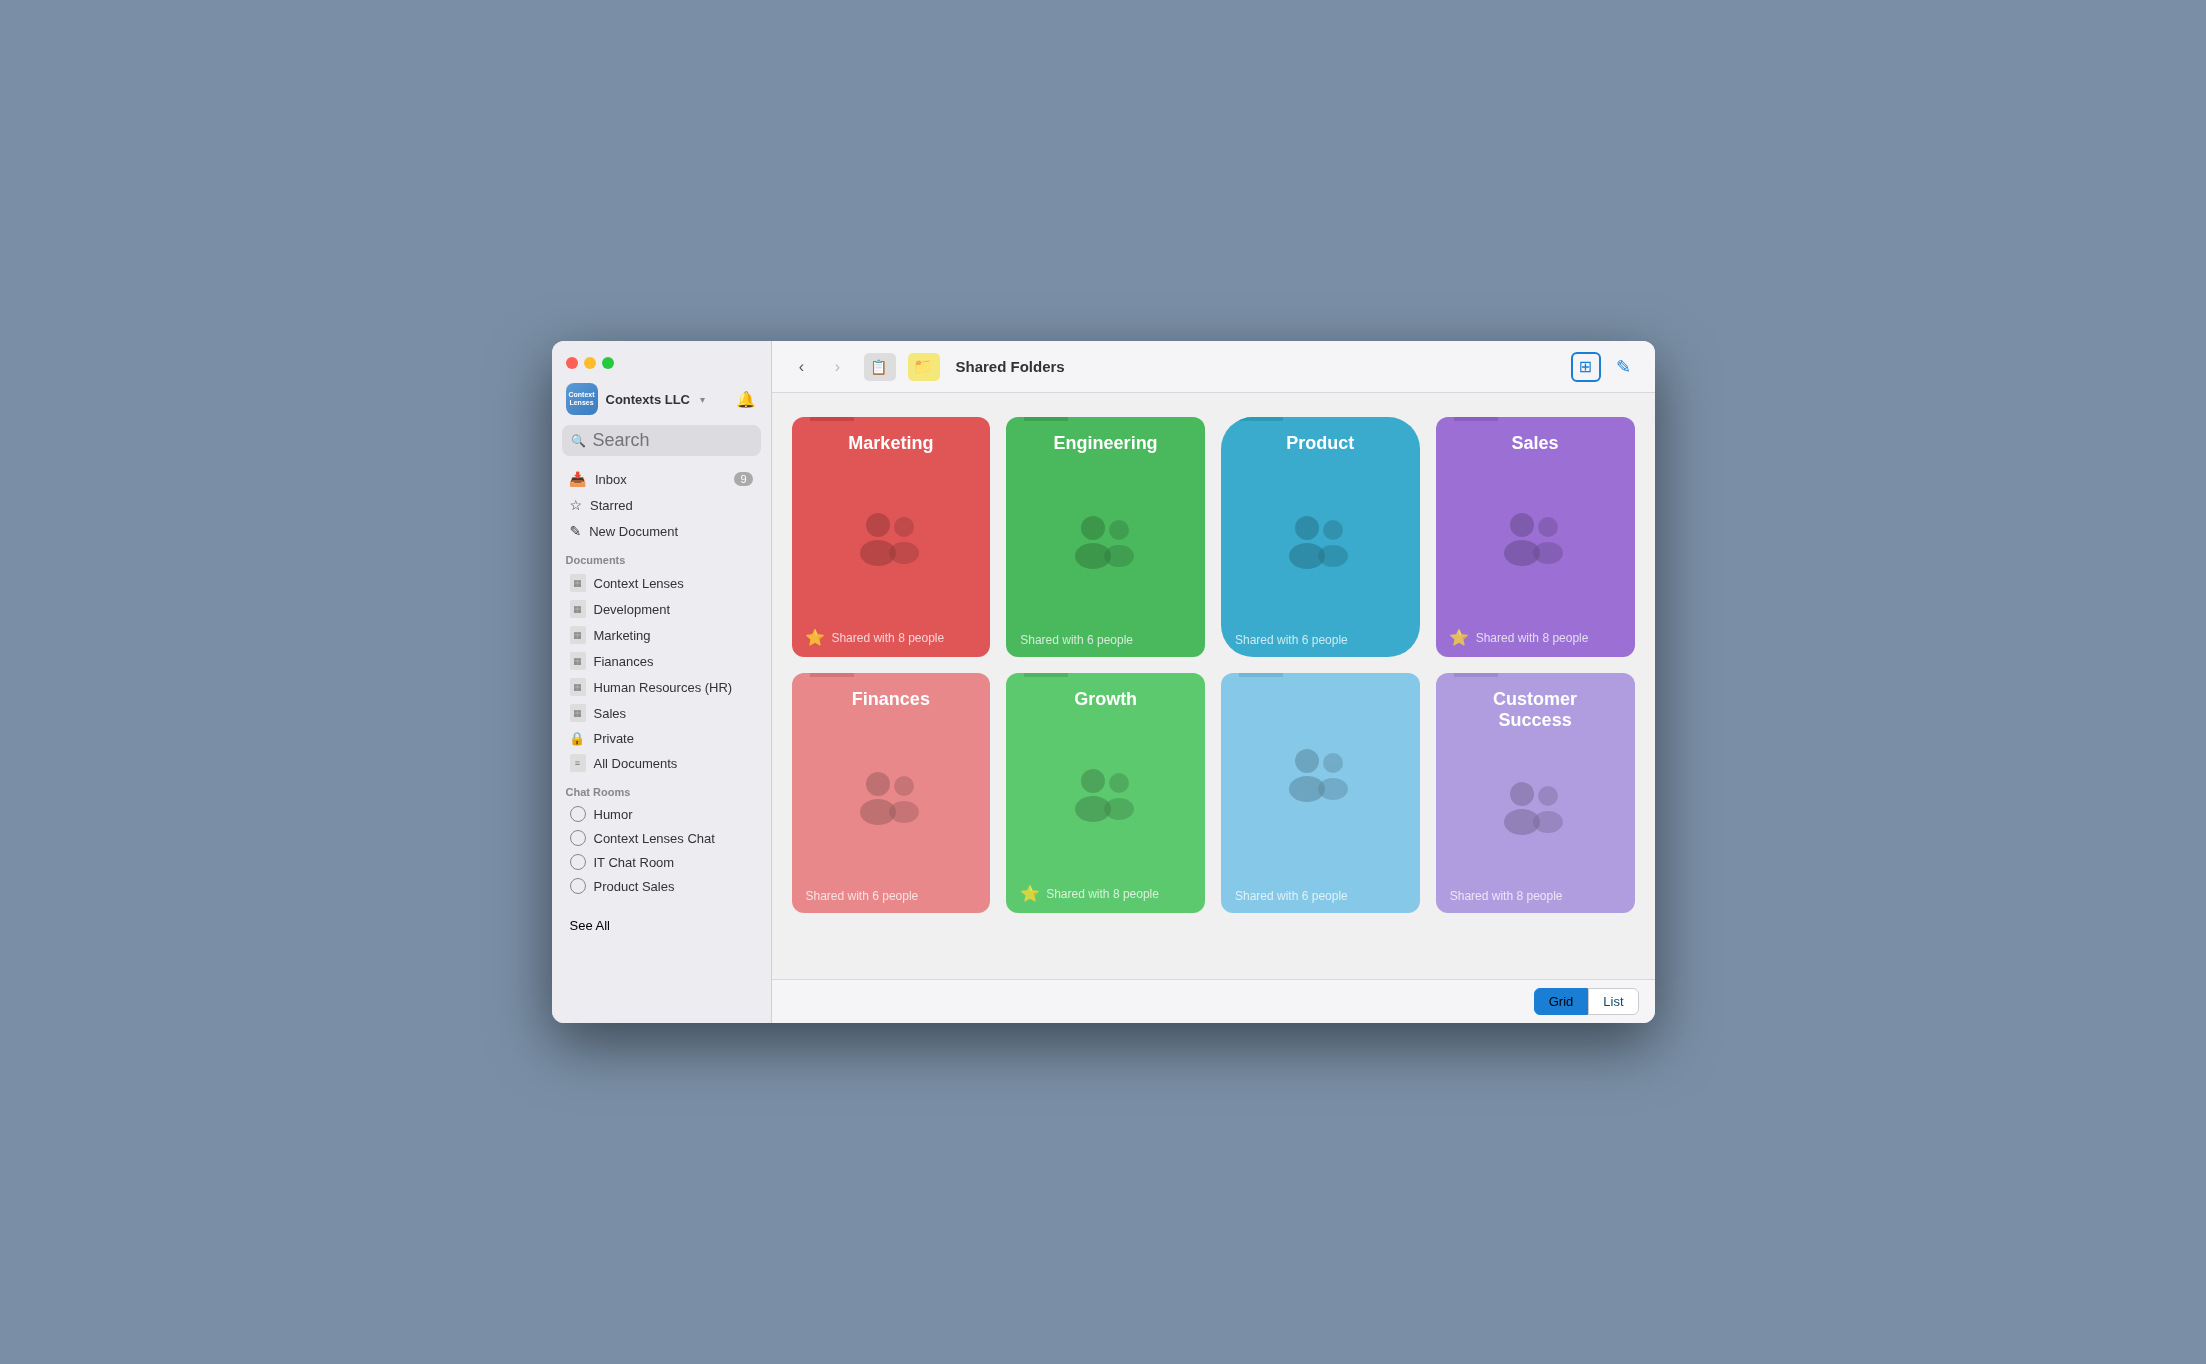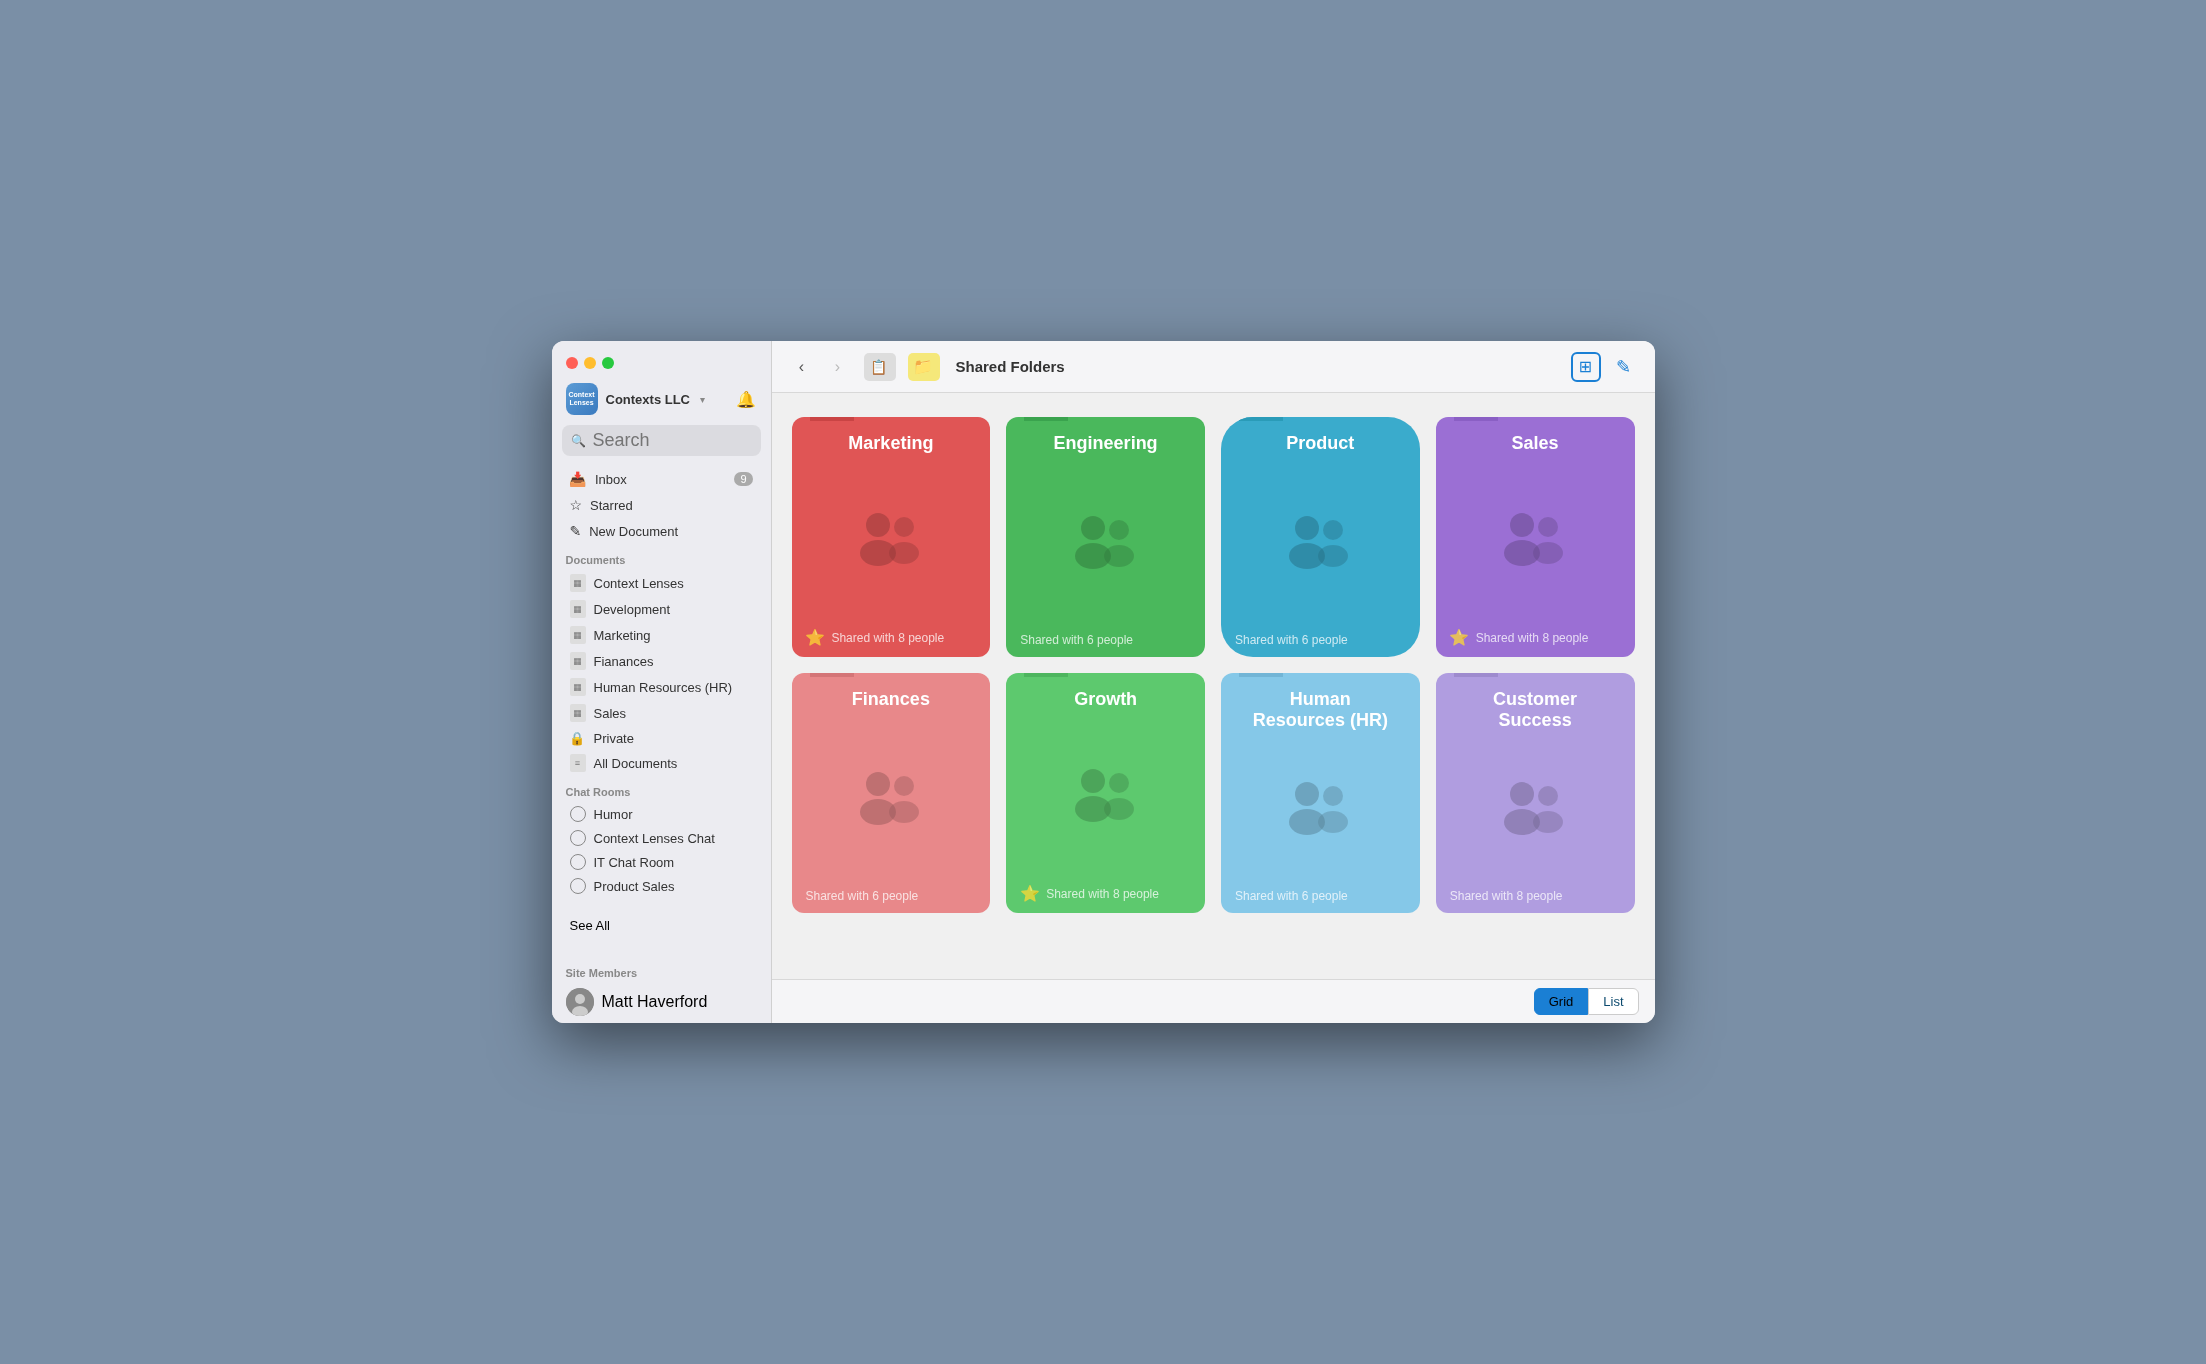--- a/index.html
+++ b/index.html
@@ -432,33 +432,20 @@
         <div class="chat-bubble-icon"></div>
         <span>IT Chat Room</span>
       </div>
       <div class="sidebar-chat-item">
         <div class="chat-bubble-icon"></div>
         <span>Product Sales</span>
       </div>
 
       <div class="see-all">See All</div>
 
-      <div class="site-members-section">
-        <div class="sidebar-section-label">Site Members</div>
-        <div class="member-item">
-          <div class="member-avatar">
-            <svg width="28" height="28" viewBox="0 0 28 28">
-              <circle cx="14" cy="14" r="14" fill="#888"></circle>
-              <circle cx="14" cy="11" r="5" fill="#ccc"></circle>
-              <ellipse cx="14" cy="24" rx="8" ry="6" fill="#ccc"></ellipse>
-            </svg>
-          </div>
-          <span>Matt Haverford</span>
-        </div>
-      </div>
     </div>
 
     <div class="main-content">
 
       <div class="toolbar">
         <div class="toolbar-nav">
           <div class="toolbar-btn">‹</div>
           <div class="toolbar-btn disabled">›</div>
           <div style="width:32px;height:28px;background:#ddd;border-radius:5px;display:flex;align-items:center;justify-content:center;margin:0 4px;">
             <span style="font-size:14px;">📋</span>
@@ -564,22 +551,20 @@
       <ellipse cx="58" cy="48" rx="15" ry="11" fill="rgba(0,0,0,0.4)"></ellipse>
     </svg>
   </div>
               <div class="folder-footer">
                 <span class="star-icon">⭐</span>
                 <span>Shared with 8 people</span>
               </div>
             </div>
             <div class="folder-card" style="background: rgb(133, 200, 232);">
               <div style="position: absolute; top: -8px; left: 18px; width: 44px; height: 12px; background: rgb(114, 181, 214); border-radius: 4px 4px 0px 0px;"></div>
-              <div class="folder-name" style="white-space: pre-line;">Human
-Resources (HR)</div>
               <div class="folder-icon-area">
     <svg width="90" height="70" viewBox="0 0 90 70" style="opacity:0.35;">
       <circle cx="32" cy="20" r="12" fill="rgba(0,0,0,0.5)"></circle>
       <ellipse cx="32" cy="48" rx="18" ry="13" fill="rgba(0,0,0,0.5)"></ellipse>
       <circle cx="58" cy="22" r="10" fill="rgba(0,0,0,0.4)"></circle>
       <ellipse cx="58" cy="48" rx="15" ry="11" fill="rgba(0,0,0,0.4)"></ellipse>
     </svg>
   </div>
               <div class="folder-footer">
                 <span>Shared with 6 people</span>

